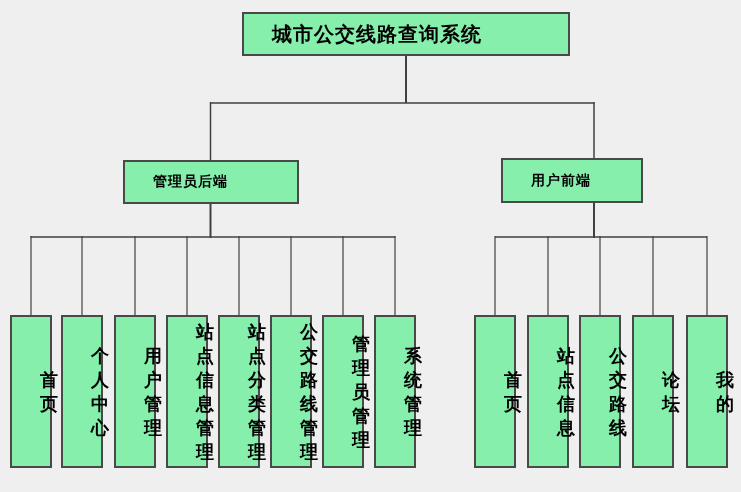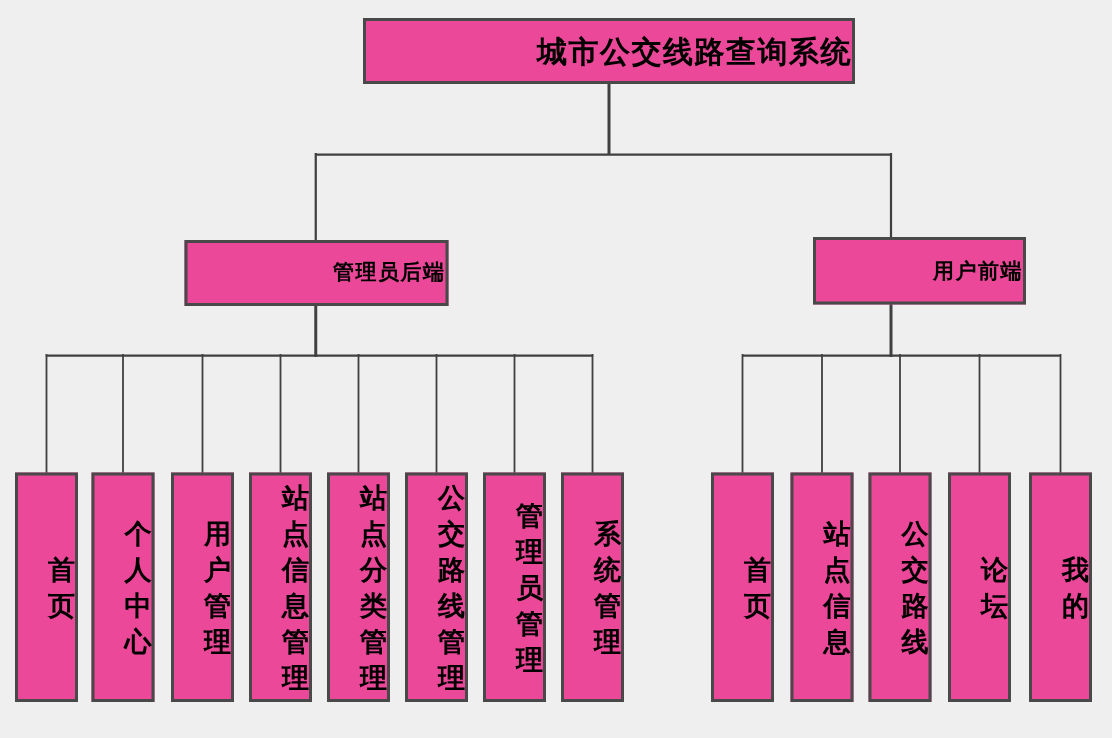--- a/index.html
+++ b/index.html
@@ -20,44 +20,45 @@
     width: 741px;
     height: 492px;
   }
   #connectors {
     position: absolute;
     left: 0; top: 0;
     pointer-events: none;
   }
   .box {
     position: absolute;
-    background: #ec4899;
+    background: #86efac;
     border: 2px solid #494949;
     box-sizing: border-box;
     display: flex;
     align-items: center;
-    justify-content: flex-end;
+    justify-content: flex-start;
     color: #000;
     font-weight: bold;
+    padding-left: 28px;
   }
   .hbox {
     font-size: 14px;
     letter-spacing: 1px;
   }
   #root-box {
     left: 242px; top: 12px;
     width: 328px; height: 44px;
     font-size: 20px;
   }
   #admin-box {
     left: 123px; top: 160px;
     width: 176px; height: 44px;
   }
   #user-box {
-    left: 542px; top: 158px;
+    left: 501px; top: 158px;
     width: 142px; height: 45px;
   }
   .leaf {
     top: 315px;
     width: 42px;
     height: 153px;
     font-size: 18px;
   }
   .vtext { display: block; }
   .vchar {

